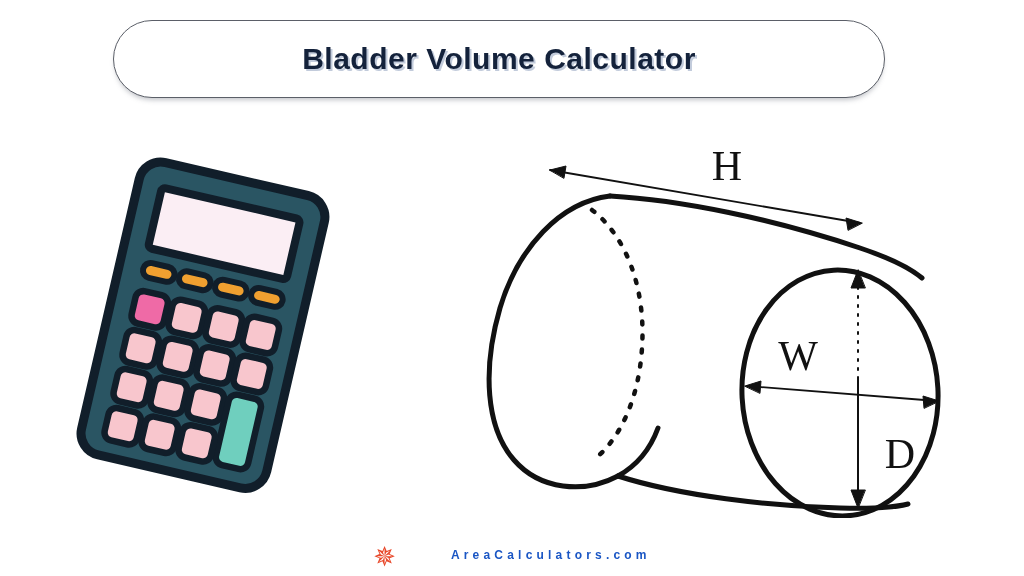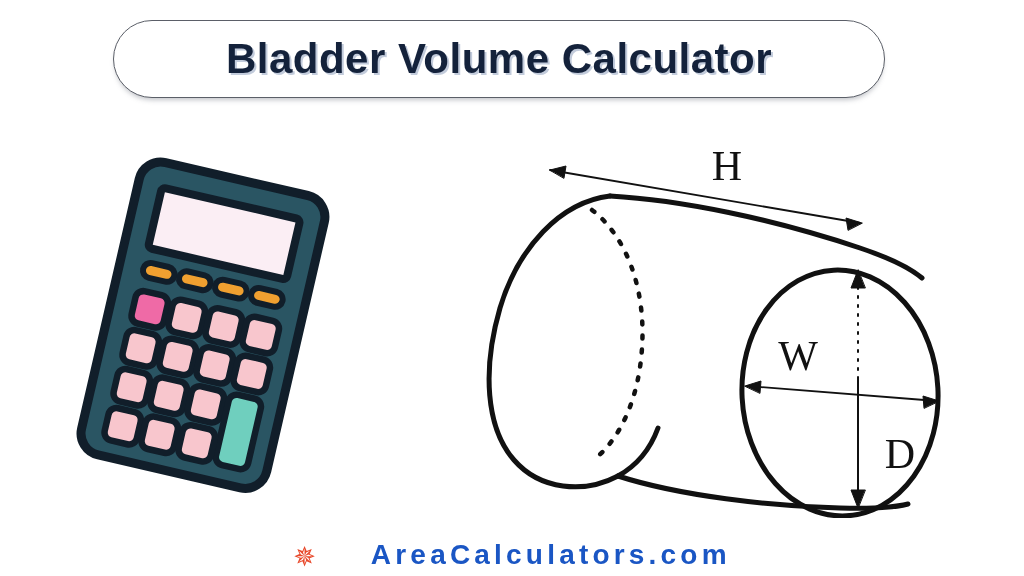--- a/index.html
+++ b/index.html
@@ -34,21 +34,21 @@
     border-radius: 40px;
     box-shadow: 0 4px 5px -2px rgba(120,125,135,0.45);
     display: flex;
     align-items: center;
     justify-content: center;
     box-sizing: border-box;
   }
   .title-text {
     font-family: "Liberation Sans", sans-serif;
     font-weight: bold;
-    font-size: 42px;
+    font-size: 30px;
     letter-spacing: 0.5px;
     color: #14223b;
     text-shadow: 2px 2px 0 rgba(120,140,175,0.45);
     white-space: nowrap;
   }
 
   
   .calc-wrap {
     position: absolute;
     left: 52px;
@@ -89,21 +89,21 @@
     font-size: 27px;
     line-height: 1;
     color: #e8482a;
     font-family: "DejaVu Sans", sans-serif;
     position: relative;
     top: 2px;
   }
   .footer-text {
     font-family: "Liberation Sans", sans-serif;
     font-weight: bold;
-    font-size: 28px;
+    font-size: 12px;
     letter-spacing: 4.2px;
     color: #1a56c4;
     white-space: nowrap;
   }
 </style>
 </head>
 <body>
 
 <div id="stage">
 

